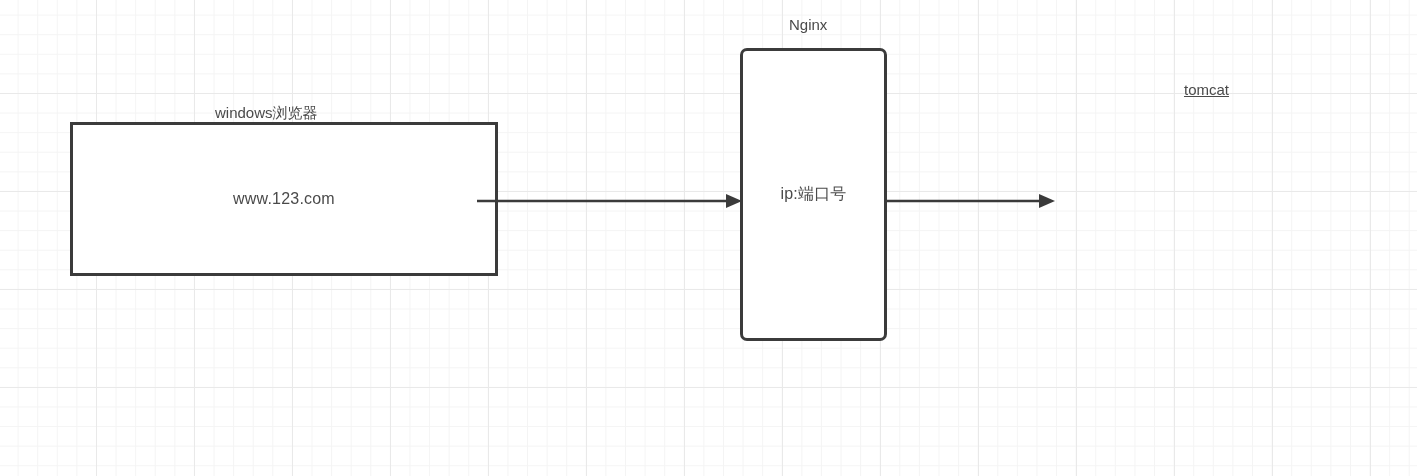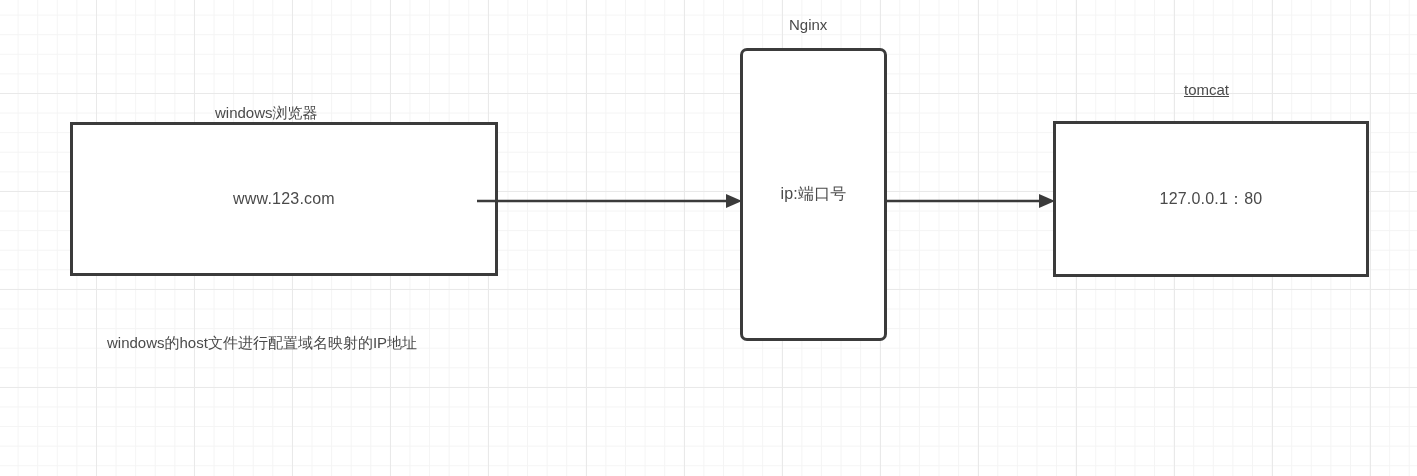--- a/index.html
+++ b/index.html
@@ -102,21 +102,20 @@
 <body>
 
 <div id="canvas">
 
   <div class="caption" id="label-browser">windows浏览器</div>
 
   <div class="node" id="node-browser">
     <span class="node-text">www.123.com</span>
   </div>
 
-  <div class="caption" id="note-host">windows的host文件进行配置域名映射的IP地址</div>
 
   <div class="edge" id="edge-browser-nginx">
     <svg width="265" height="24" viewBox="0 0 265 24">
       <line x1="0" y1="12" x2="252" y2="12" stroke="#3b3b3b" stroke-width="2.4"></line>
       <polygon points="265,12 249,5 249,19" fill="#3b3b3b"></polygon>
     </svg>
   </div>
 
   <div class="caption" id="label-nginx">Nginx</div>
 
@@ -126,17 +125,14 @@
 
   <div class="edge" id="edge-nginx-tomcat">
     <svg width="169" height="24" viewBox="0 0 169 24">
       <line x1="0" y1="12" x2="156" y2="12" stroke="#3b3b3b" stroke-width="2.4"></line>
       <polygon points="169,12 153,5 153,19" fill="#3b3b3b"></polygon>
     </svg>
   </div>
 
   <div class="caption" id="label-tomcat">tomcat</div>
 
-  <div class="node" id="node-tomcat">
-    <span class="node-text">127.0.0.1：80</span>
-  </div>
 
 </div>
 
 </body></html>

